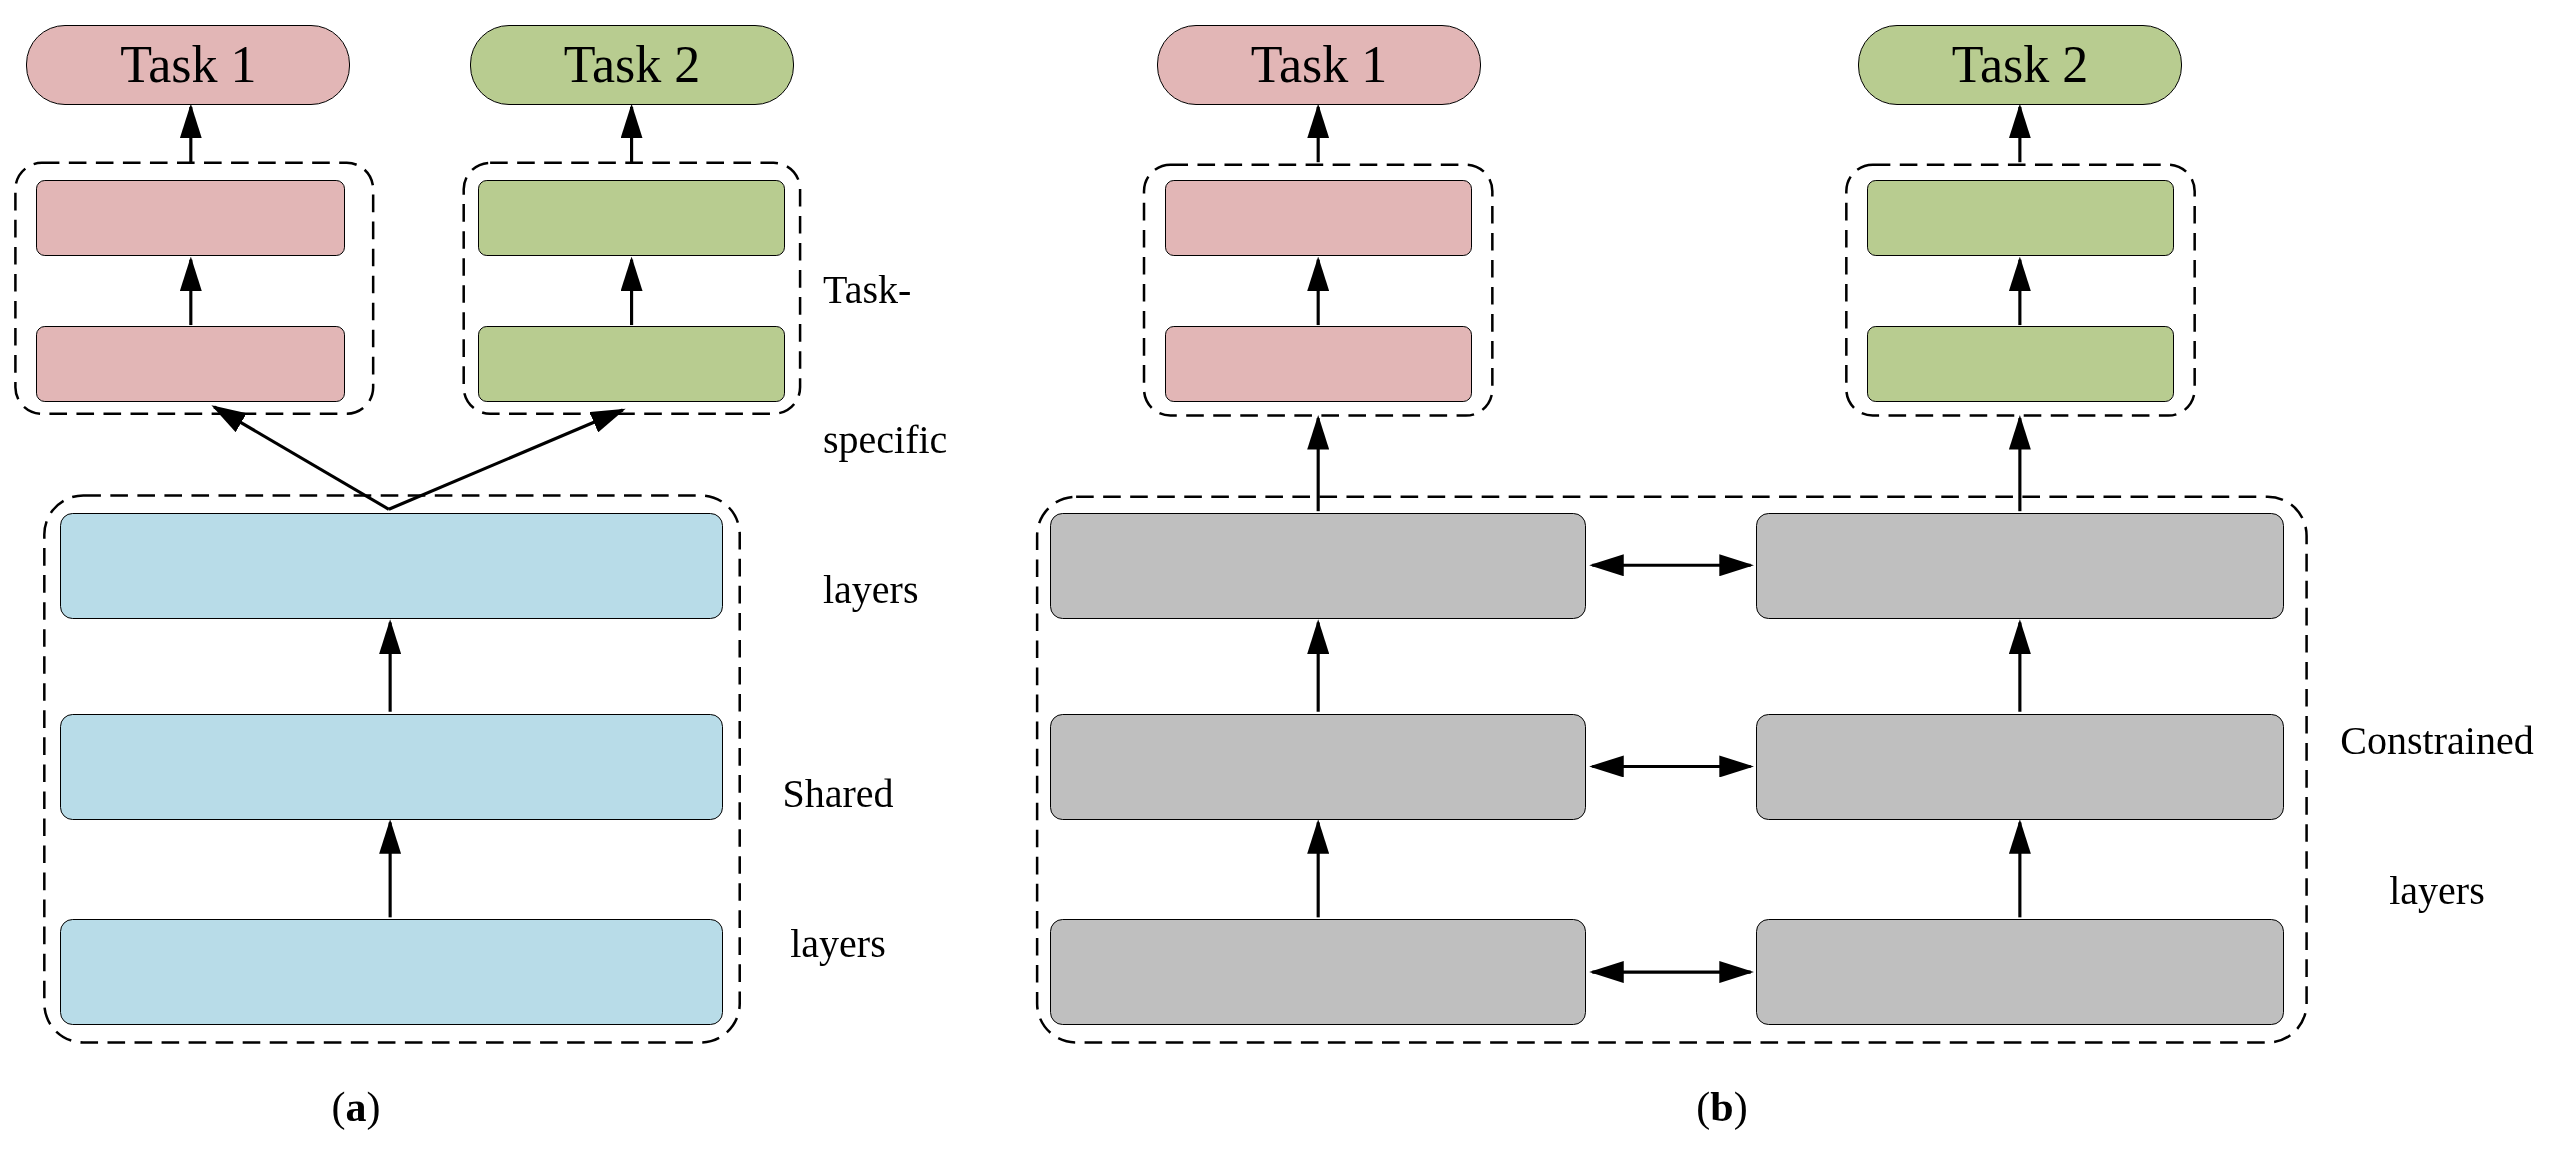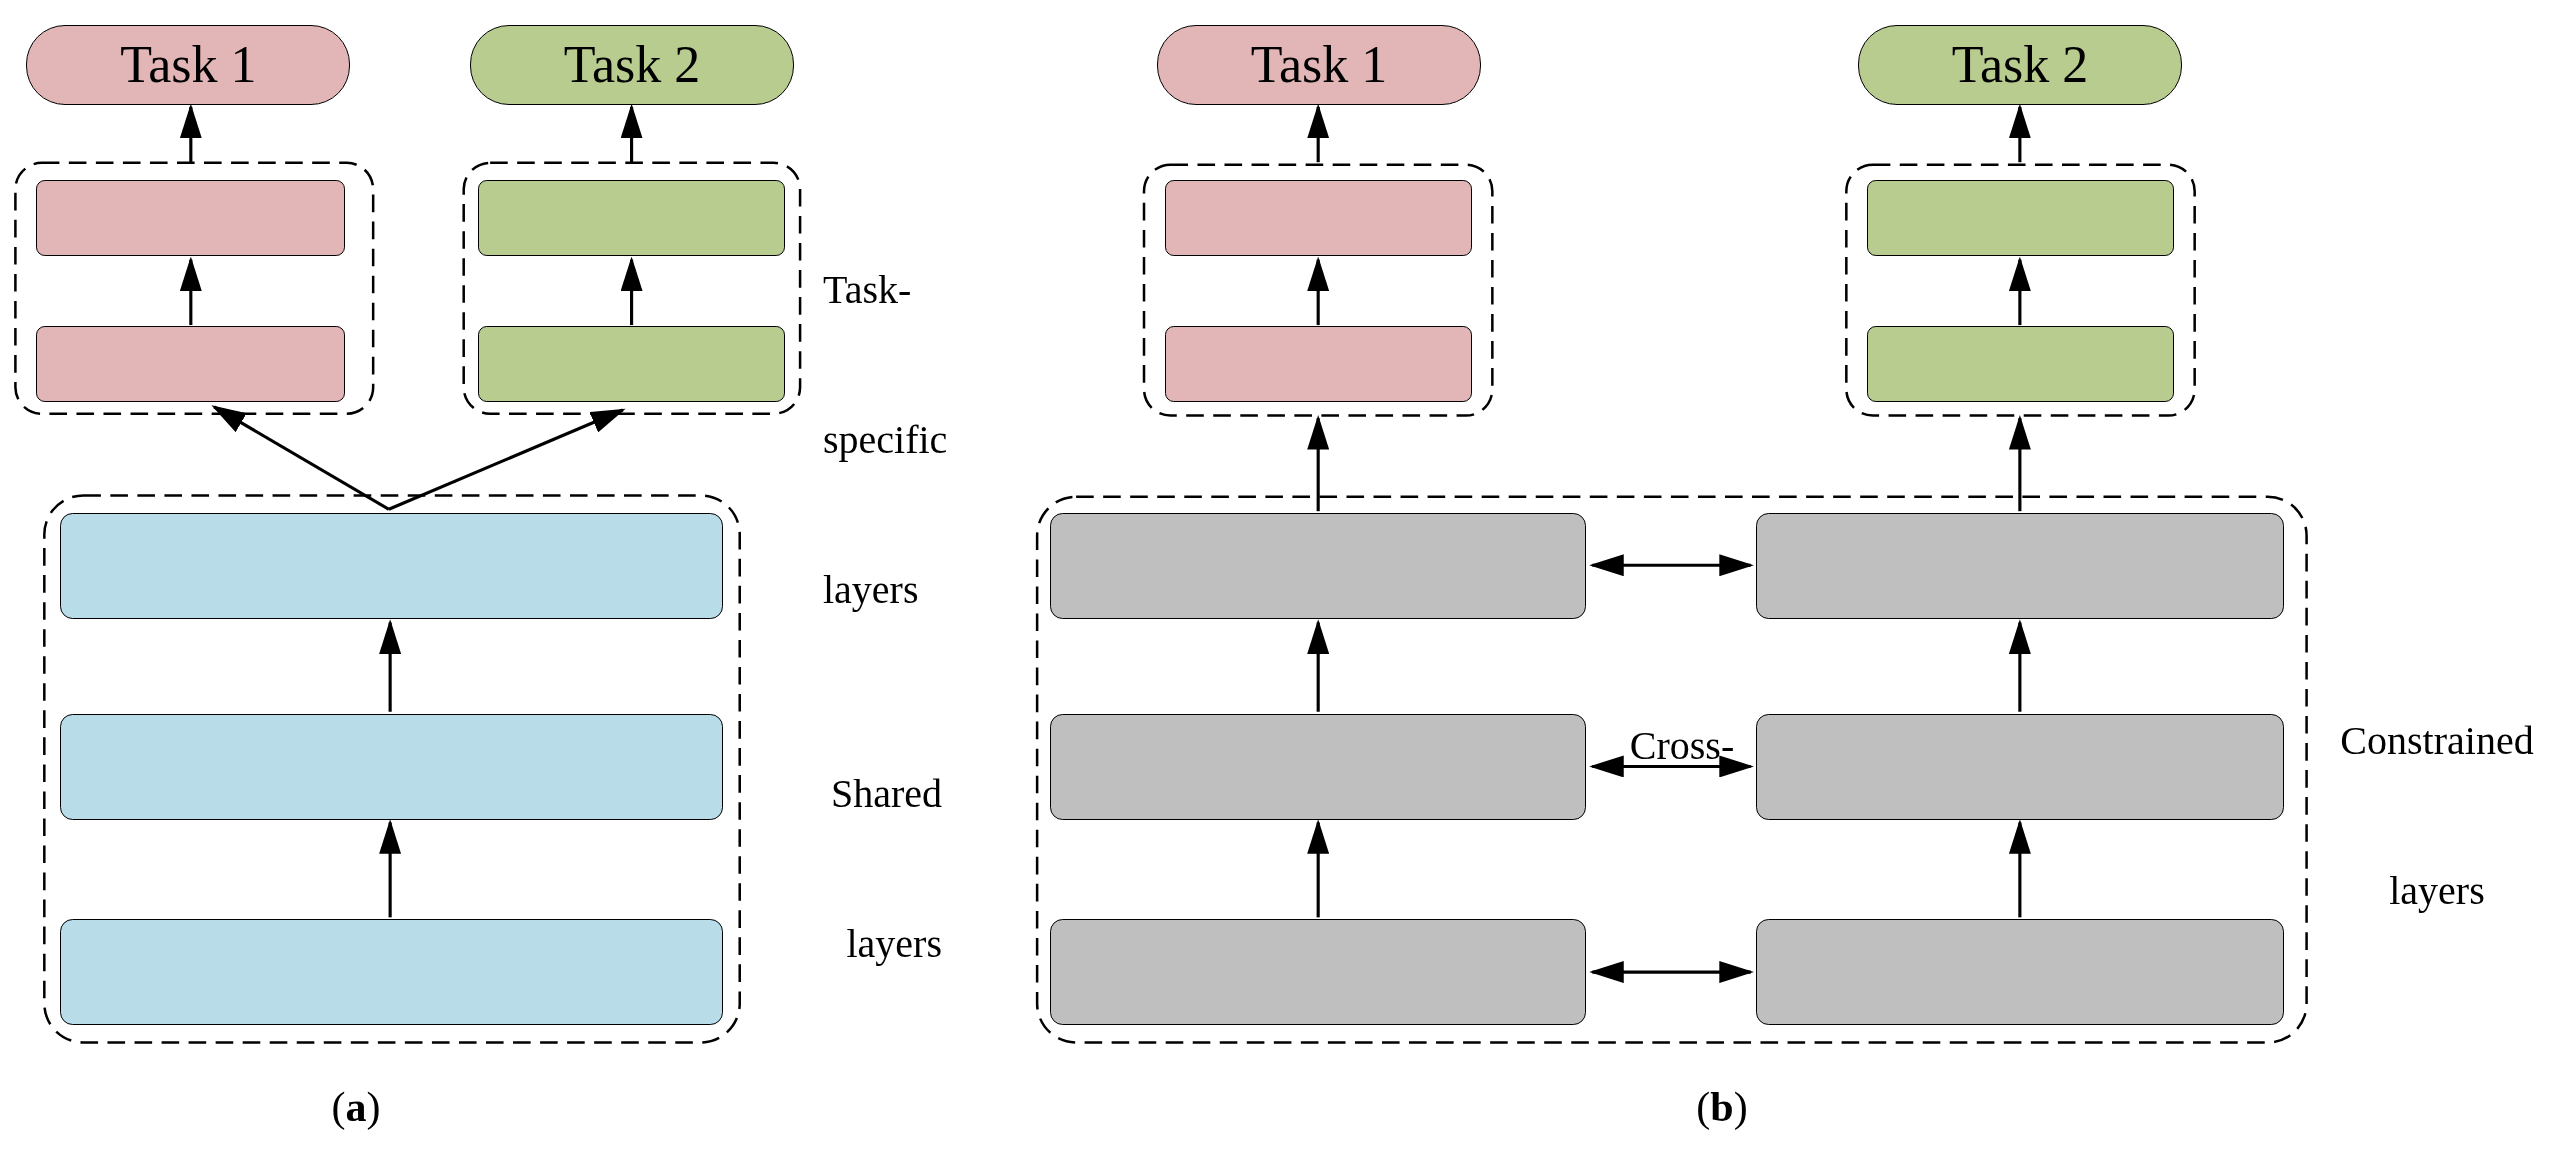--- a/index.html
+++ b/index.html
@@ -101,27 +101,26 @@
   <div class="box layer-lg" style="left: 1756px; top: 513px; width: 528px; height: 106px; background-color: rgb(191, 191, 191);"></div>
   <div class="box layer-lg" style="left: 1756px; top: 714px; width: 528px; height: 106px; background-color: rgb(191, 191, 191);"></div>
   <div class="box layer-lg" style="left: 1756px; top: 919px; width: 528px; height: 106px; background-color: rgb(191, 191, 191);"></div>
 
   <div class="lbl" style="left:823px;top:165px;">
     <div>Task-</div>
     <div>specific</div>
     <div>layers</div>
   </div>
 
-  <div class="lbl center" style="left:690px;top:669px;width:252px;text-align:right;">
+  <div class="lbl center" style="left:712px;top:669px;width:252px;">
     <div>Shared</div>
     <div>layers</div>
   </div>
 
   <div class="lbl center" style="left:1556px;top:621px;width:252px;">
-    <div>Cross-</div>
   </div>
 
   <div class="lbl center" style="left:2280px;top:616px;width:314px;">
     <div>Constrained</div>
     <div>layers</div>
   </div>
 
   <div class="caption" style="left:293px;top:1083px;">
     <span>(</span><span class="bold">a</span><span>)</span>
   </div>

